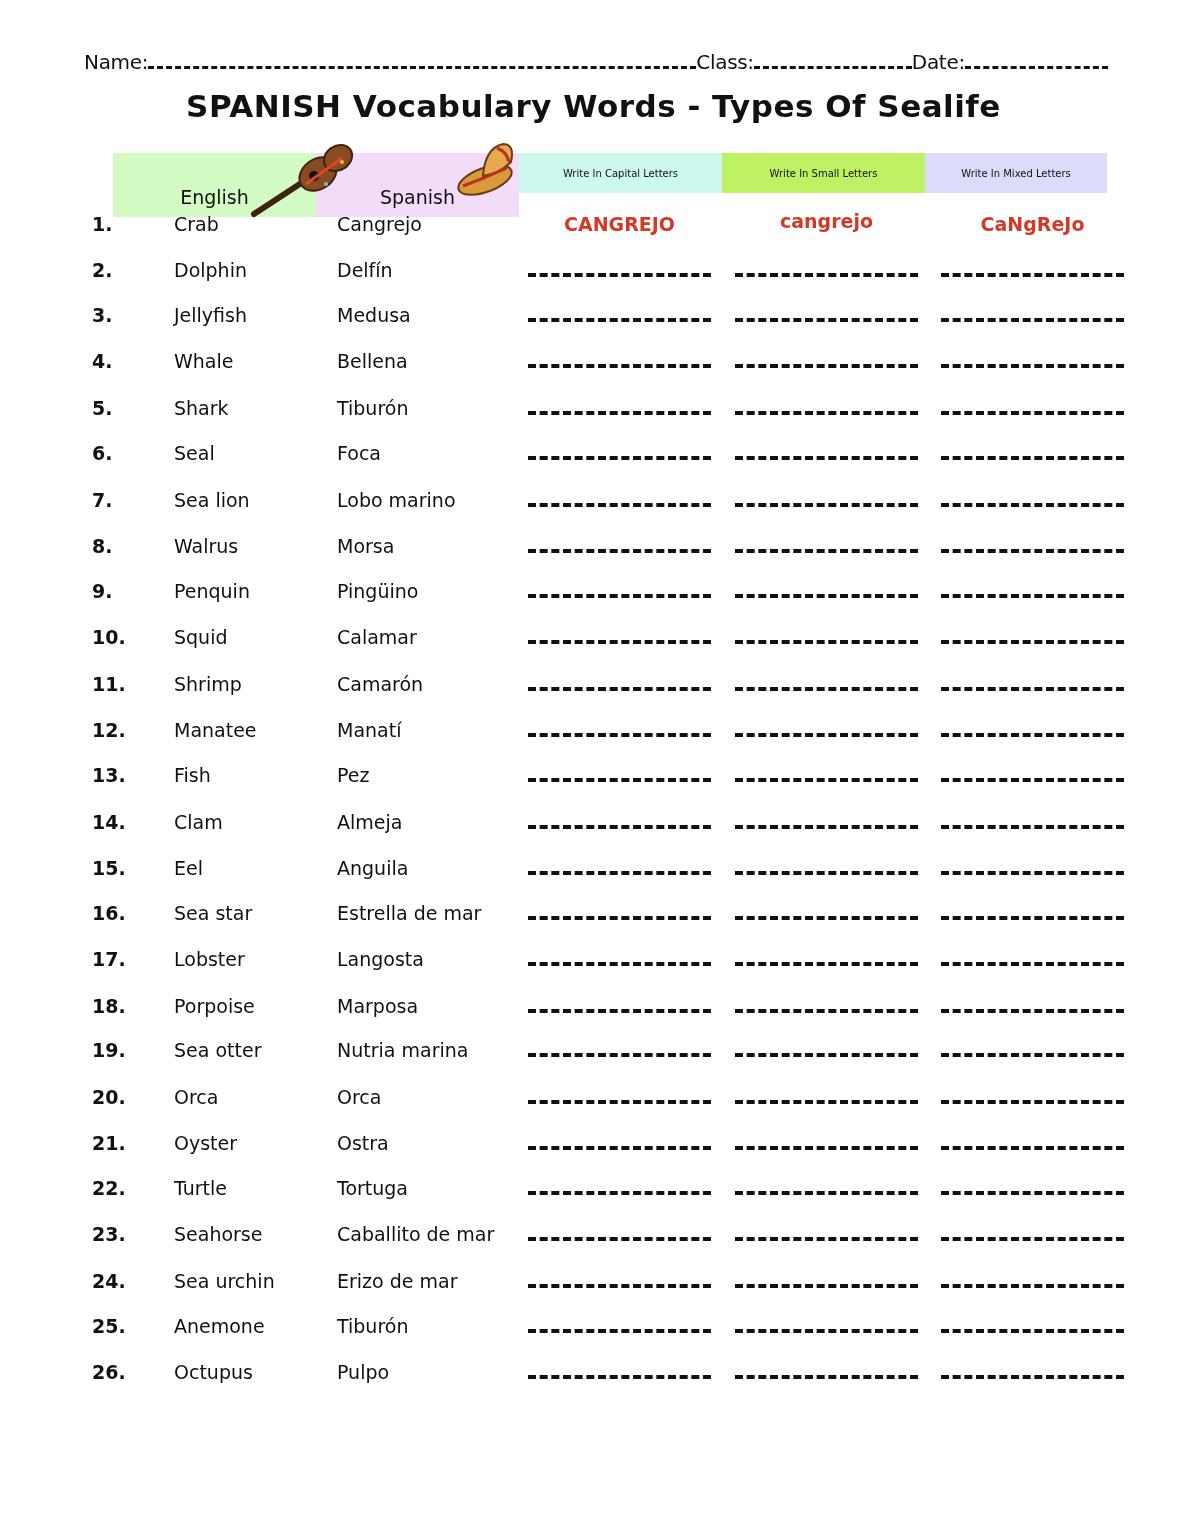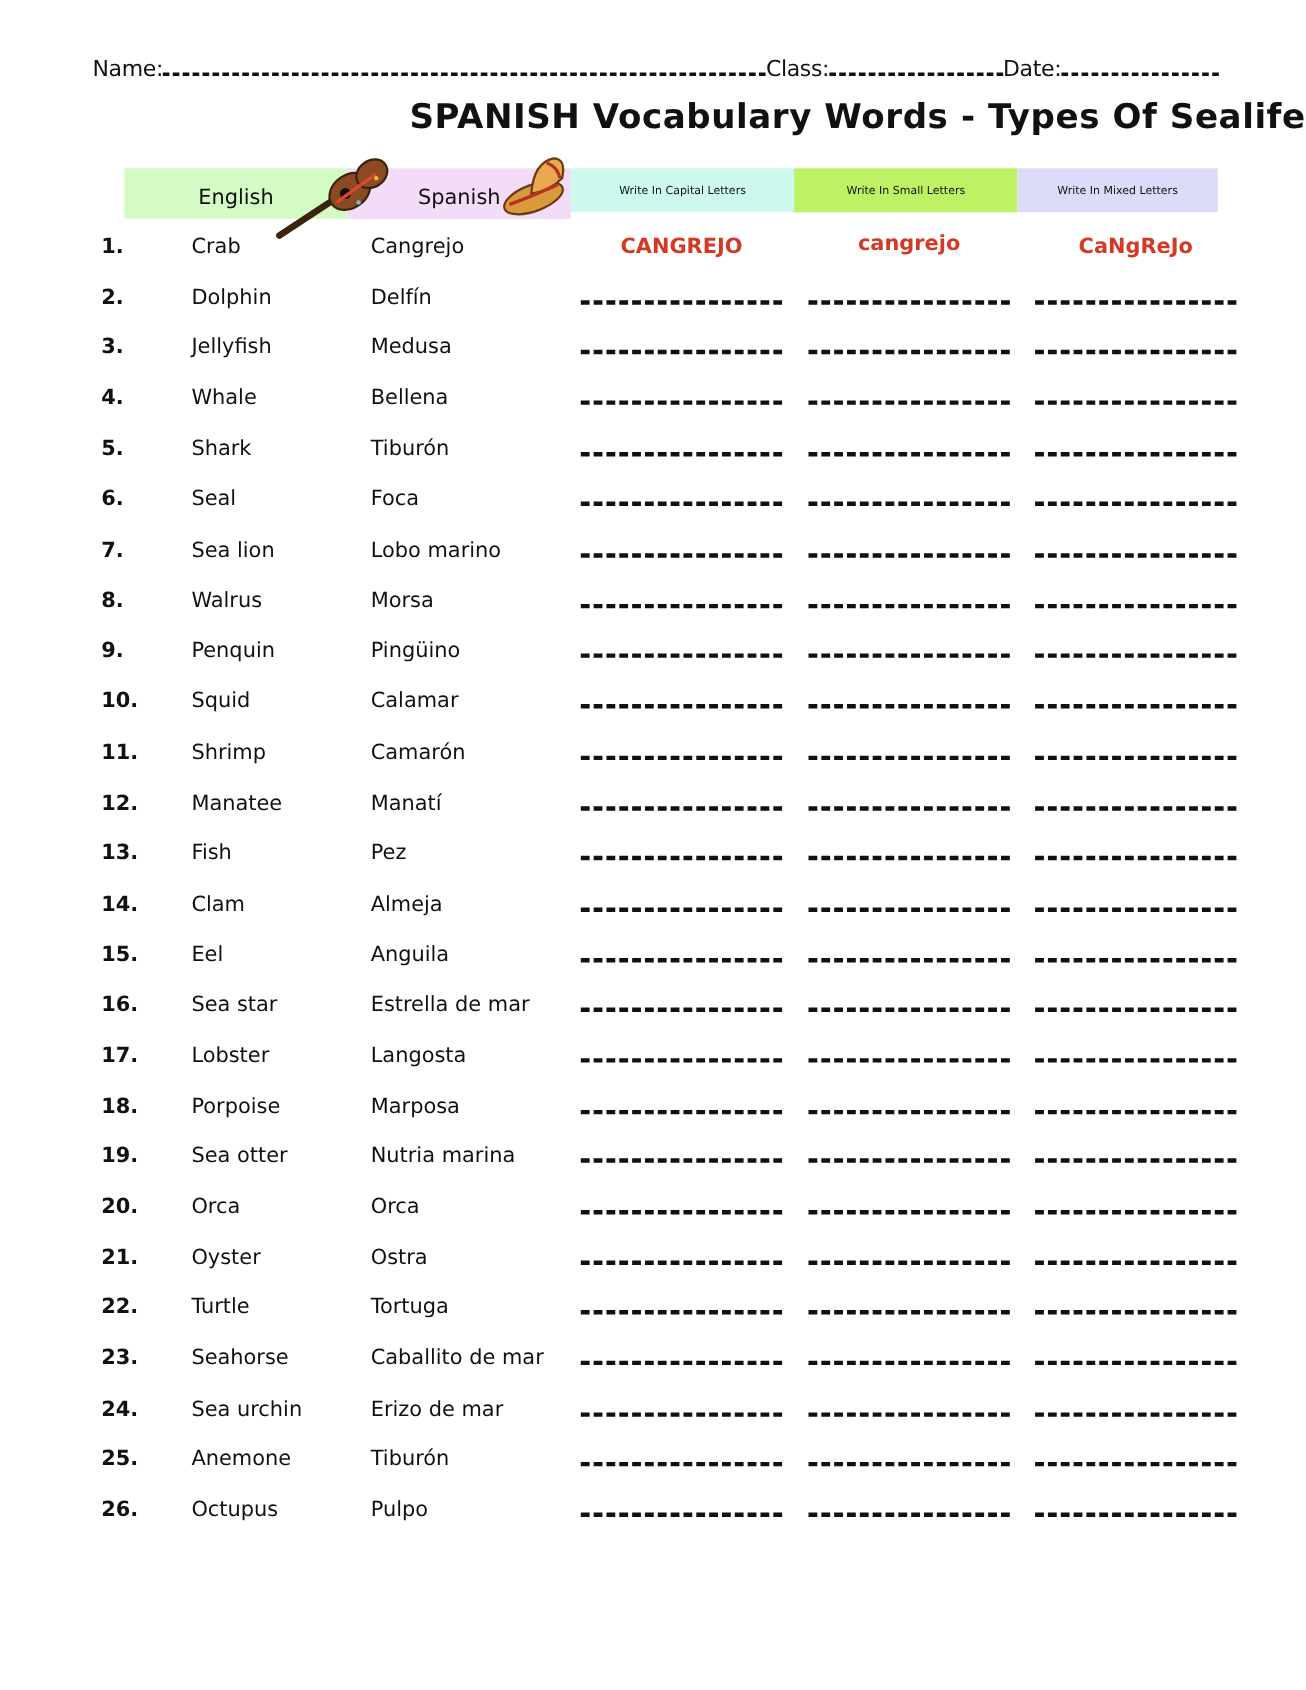--- a/index.html
+++ b/index.html
@@ -1,22 +1,22 @@
 <!DOCTYPE html>
 <html><head>
 <meta charset="utf-8">
 <style>
   html, body { margin:0; padding:0; background:#ffffff; }
   body { width:1187px; height:1536px; position:relative; font-family:"DejaVu Sans", sans-serif; color:#111; overflow:hidden; }
   .topline { position:absolute; top:50px; left:84px; width:1040px; font-size:20px; white-space:nowrap; letter-spacing:-0.3px; }
   .topline .fill { display:inline-block; border-bottom:3px dashed #111; height:14px; vertical-align:baseline; }
-  .title { position:absolute; top:88px; left:0; width:1187px; text-align:right; font-size:31px; font-weight:bold; letter-spacing:0.5px; }
+  .title { position:absolute; top:88px; left:0; width:1187px; text-align:center; font-size:31px; font-weight:bold; letter-spacing:0.5px; }
   .hdr { position:absolute; top:153px; left:113px; height:40px; display:flex; }
   .hdr .cell { height:40px; display:flex; align-items:center; justify-content:center; font-size:10px; }
-  .hdr .big { font-size:19px; padding-top:6px; }
+  .hdr .big { font-size:19px; padding-top:24px; }
   .guitar { position:absolute; left:250px; top:140px; width:110px; height:80px; }
   .hat { position:absolute; left:455px; top:138px; width:70px; height:62px; }
   .row { position:absolute; left:0; width:1187px; height:40px; }
   .num { position:absolute; left:92px; font-size:19px; font-weight:bold; }
   .en { position:absolute; left:174px; font-size:19px; }
   .es { position:absolute; left:337px; font-size:19px; }
   .blank { position:absolute; top:14px; height:0; border-top:4px dashed #111; width:183px; }
   .b1 { left:528px; } .b2 { left:735px; } .b3 { left:941px; }
   .ex { position:absolute; top:-2px; color:#d23a26; font-size:19px; font-weight:bold; text-align:center; width:183px; }
 </style>

